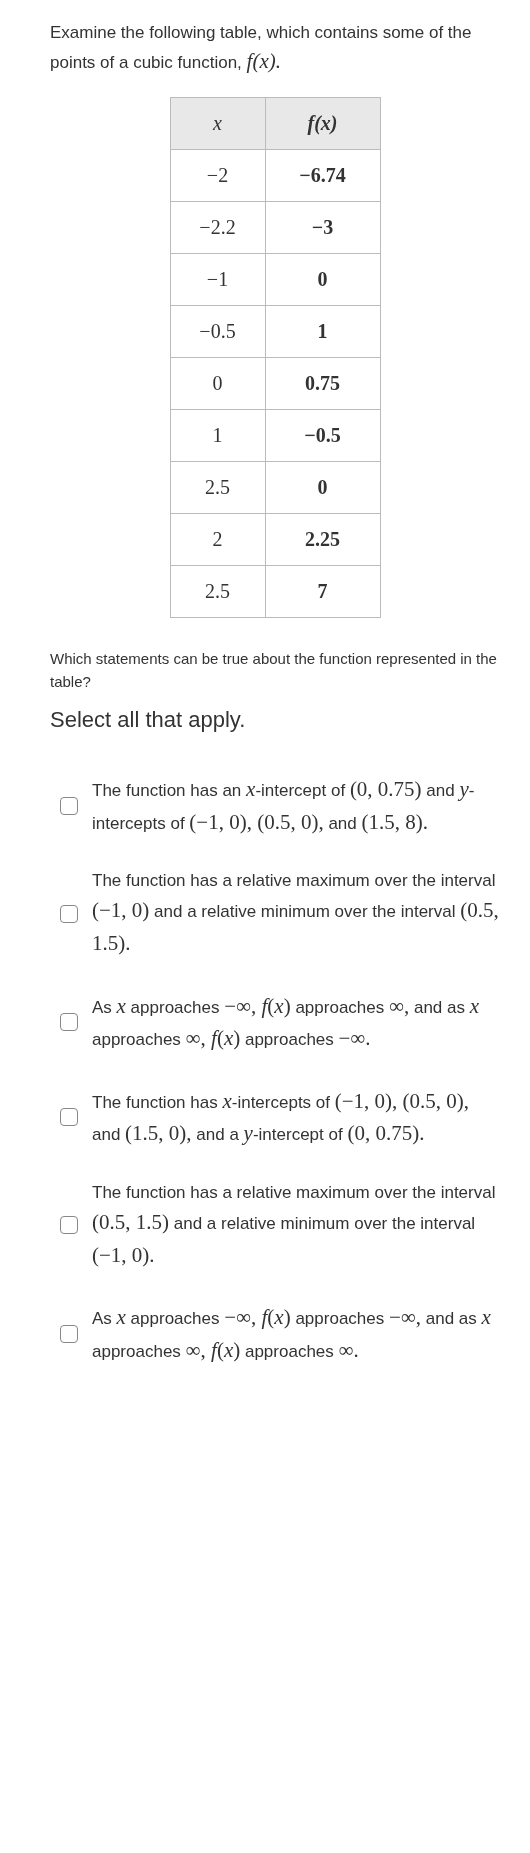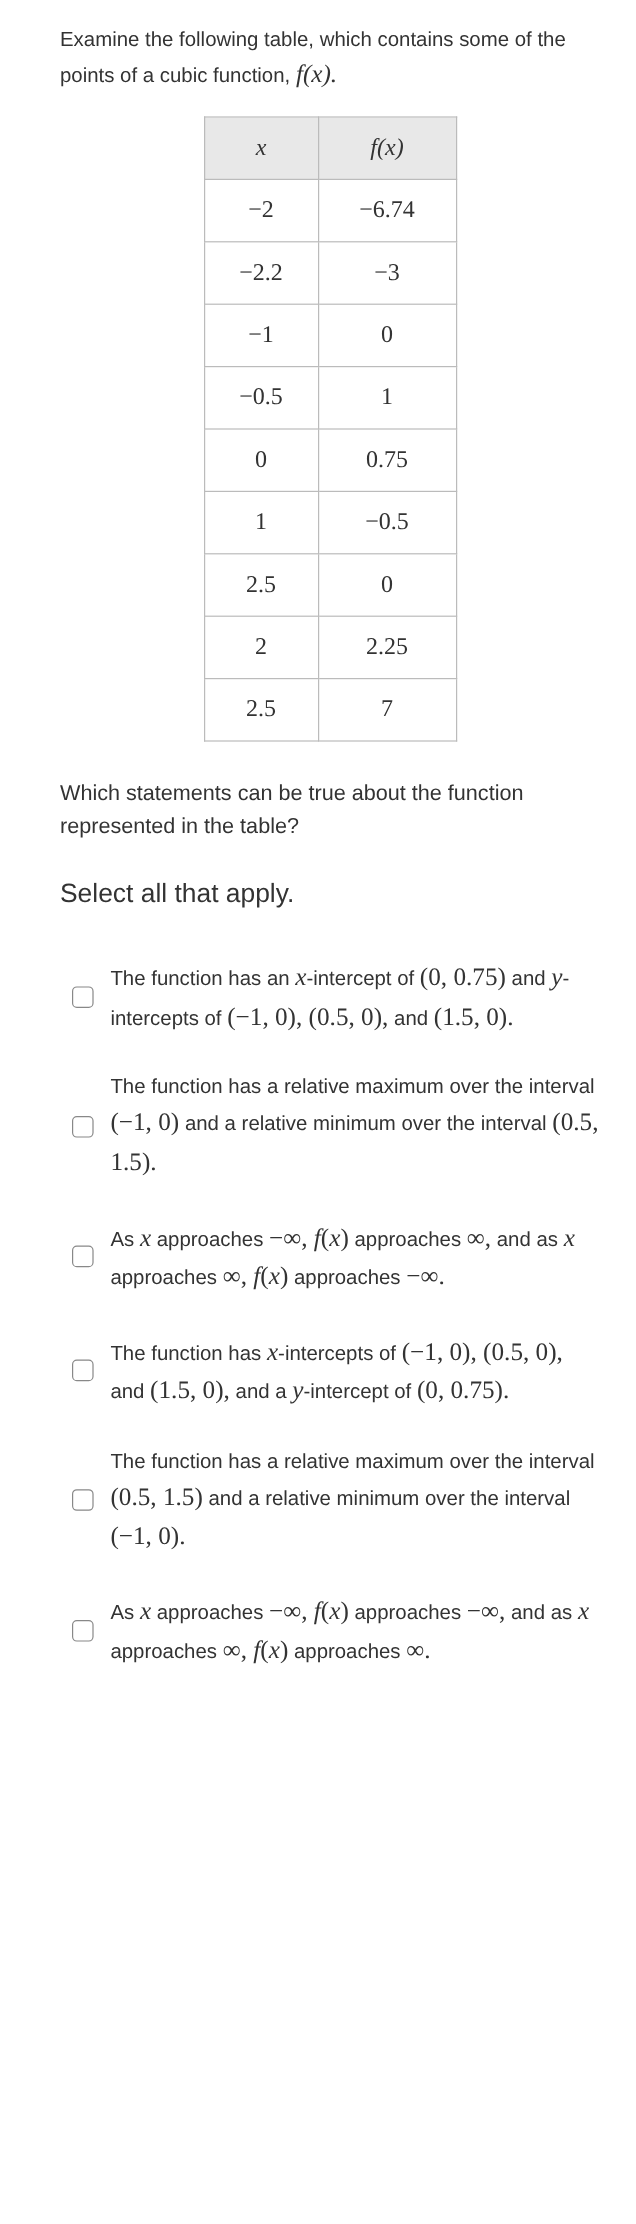--- a/index.html
+++ b/index.html
@@ -33,25 +33,25 @@
     text-align: center;
     font-size: 20px;
     font-family: Georgia, 'Times New Roman', serif;
   }
   table.data th {
     background: #e8e8e8;
     font-weight: normal;
     font-style: italic;
   }
   table.data th:first-child, table.data td:first-child { width: 95px; }
-  table.data th:last-child, table.data td:last-child { width: 115px; }
+  table.data th:last-child, table.data td:last-child { width: 115px; font-weight: bold; }
   .question {
-    font-size: 18px;
+    font-size: 15px;
     line-height: 1.5;
-    margin-bottom: 30px;
+    margin-bottom: 14px;
   }
   .select-all {
     font-size: 22px;
     margin-bottom: 40px;
   }
   .option {
     display: flex;
     align-items: center;
     gap: 14px;
     margin-bottom: 30px;
@@ -132,21 +132,21 @@
       </tbody>
     </table>
   </div>
 
   <div class="question">Which statements can be true about the function represented in the table?</div>
   <div class="select-all">Select all that apply.</div>
 
   <div class="option">
     <div class="checkbox"></div>
     <div class="option-text">
-      <span>The function has an </span><span class="math mvar">x</span><span>-intercept of </span><span class="math">(0, 0.75)</span><span> and </span><span class="math mvar">y</span><span>-intercepts of </span><span class="math">(−1, 0), (0.5, 0),</span><span> and </span><span class="math">(1.5, 0).</span>
+      <span>The function has an </span><span class="math mvar">x</span><span>-intercept of </span><span class="math">(0, 0.75)</span><span> and </span><span class="math mvar">y</span><span>-intercepts of </span><span class="math">(−1, 0), (0.5, 0),</span><span> and </span><span class="math">(1.5, 8).</span>
     </div>
   </div>
 
   <div class="option">
     <div class="checkbox"></div>
     <div class="option-text">
       <span>The function has a relative maximum over the interval </span><span class="math">(−1, 0)</span><span> and a relative minimum over the interval </span><span class="math">(0.5, 1.5).</span>
     </div>
   </div>
 

